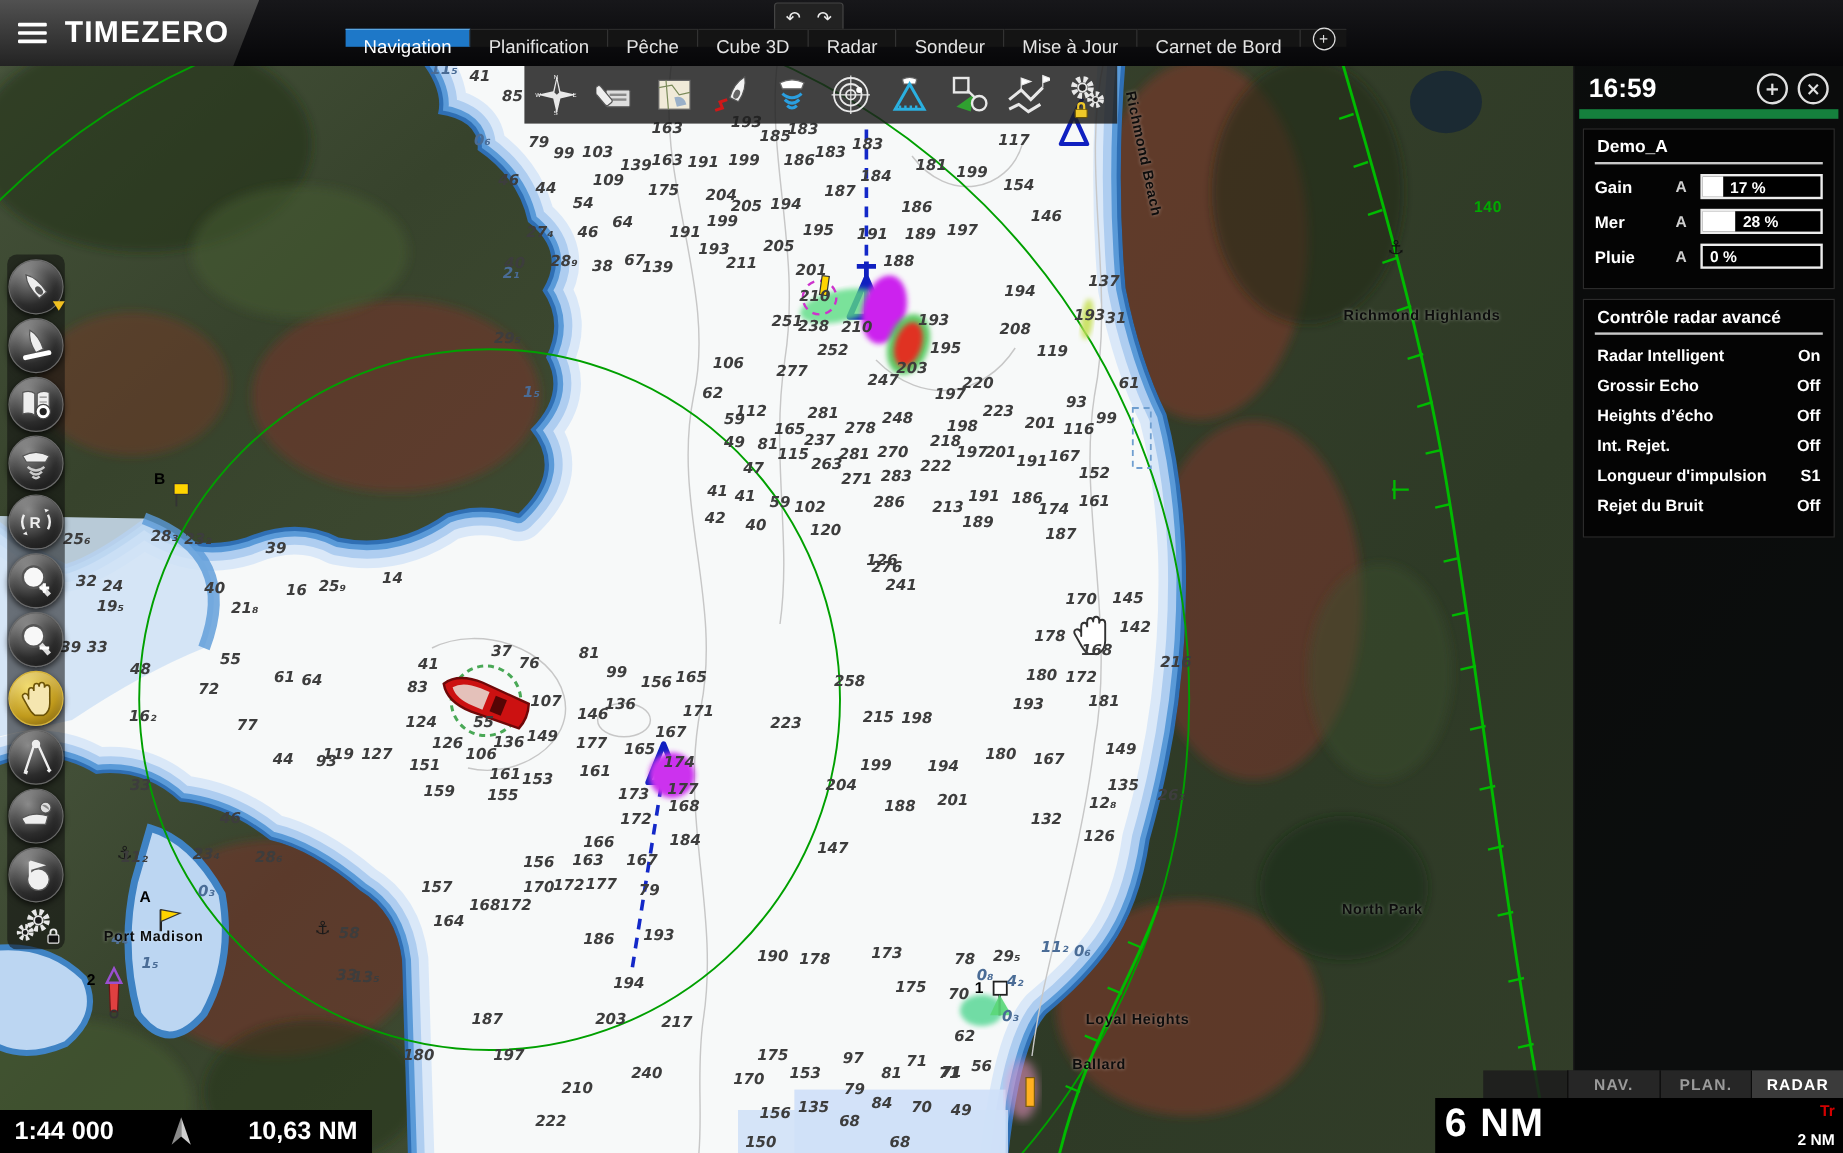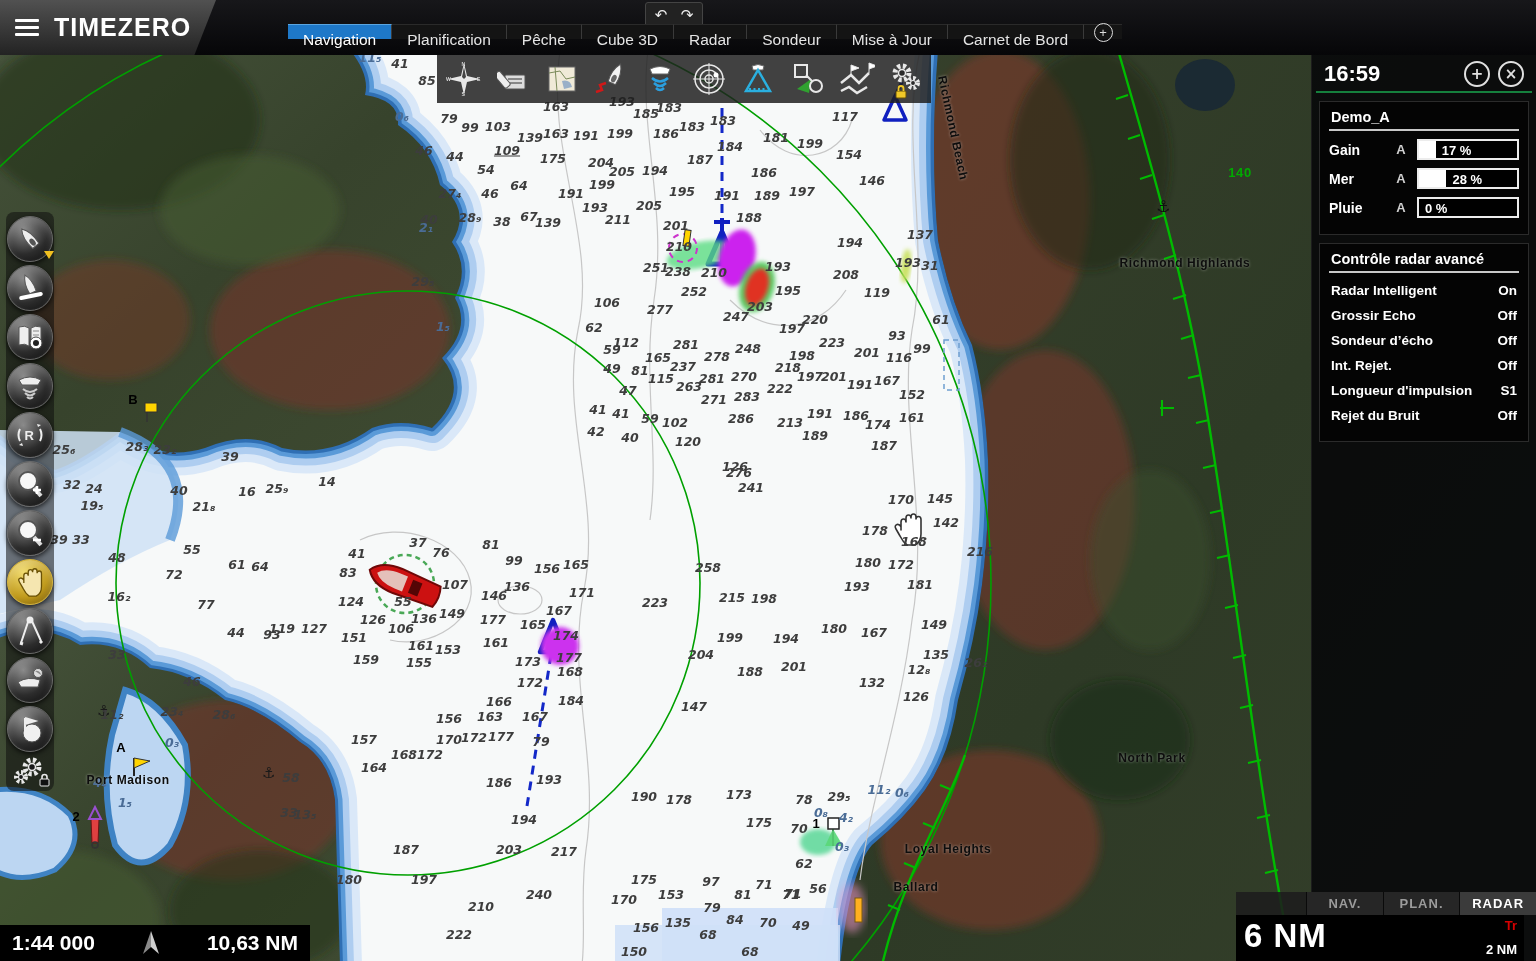--- a/index.html
+++ b/index.html
@@ -56,21 +56,21 @@
           display:flex;align-items:center;justify-content:center;}
   .sb-btn.active{background:radial-gradient(circle at 35% 28%,#f2dc70,#c09a1c 58%,#6b5006);
                  border:1px solid #d8b53a;}
   .sb-badge{position:absolute;right:-2px;bottom:2px;width:0;height:0;
             border-left:5px solid transparent;border-right:5px solid transparent;border-top:8px solid #f0c020;}
   #sb-gears{width:44px;height:34px;display:flex;align-items:center;justify-content:center;position:relative;}
 
   
   #panel{position:absolute;left:1311px;top:55px;width:225px;height:906px;z-index:15;
          background:rgba(8,8,10,.9);color:#fff;box-sizing:border-box;border-left:1px solid #1c1c1c;}
-  #panel-head{display:flex;align-items:center;padding:6px 8px 4px;border-bottom:2px solid #15803d;
+  #panel-head{display:flex;align-items:center;padding:6px 8px 4px;border-bottom:8px solid #15803d;
               margin:0 4px;}
   #panel-time{font-size:22px;font-weight:700;flex:1;}
   .phead-btn{width:22px;height:22px;border:2px solid #e0e0e0;border-radius:50%;margin-left:8px;
              display:flex;align-items:center;justify-content:center;color:#e0e0e0;font-size:15px;
              font-weight:700;line-height:1;font-family:"DejaVu Sans",sans-serif;}
   .psec{margin:8px 7px;background:rgba(3,3,3,.85);border:1px solid #2b2b2b;padding:6px 9px 8px;}
   .psec-title{font-size:14.5px;font-weight:700;border-bottom:2px solid #c8c8c8;padding:1px 2px 4px;
               margin-bottom:6px;}
   .srow{display:flex;align-items:center;margin:8px 0;}
   .srow .lbl{width:56px;font-weight:700;font-size:14px;}
@@ -82,21 +82,21 @@
   .arow{display:flex;justify-content:space-between;font-weight:700;font-size:13.5px;margin:10px 2px;}
   .arow .aval{color:#fff;}
 
   
   #mtabs{position:absolute;right:0;bottom:46px;width:300px;height:23px;z-index:20;display:flex;
          background:rgba(28,28,28,.88);}
   #mtabs .spacer{width:70px;}
   .mtab{flex:1;text-align:center;line-height:23px;font-weight:700;font-size:13px;color:#9b9b9b;
         letter-spacing:1px;background:#262626;border-left:1px solid #0a0a0a;}
   .mtab.active{color:#fff;background:#3b3b3b;}
-  #range{position:absolute;right:12px;bottom:0;width:288px;height:46px;background:#000;z-index:21;color:#fff;}
+  #range{position:absolute;right:0;bottom:0;width:340px;height:46px;background:#000;z-index:21;color:#fff;}
   #range-val{position:absolute;left:8px;top:2px;font-size:33px;font-weight:700;letter-spacing:1px;}
   #range-tr{position:absolute;right:7px;top:3px;color:#d40000;font-weight:700;font-size:13px;}
   #range-sub{position:absolute;right:7px;bottom:4px;font-weight:700;font-size:13px;}
 
   
   #scalebar{position:absolute;left:0;bottom:0;width:310px;height:36px;background:#000;z-index:20;
             display:flex;align-items:center;justify-content:space-between;padding:0 12px;
             box-sizing:border-box;color:#fff;font-weight:700;font-size:21px;}
 </style>
 </head>
@@ -310,21 +310,21 @@
       <span class="snd" style="left: 620px; top: 133px;">199</span>
       <span class="snd" style="left: 666px; top: 133px;">186</span>
       <span class="snd" style="left: 692px; top: 126px;">183</span>
       <span class="snd" style="left: 723px; top: 120px;">183</span>
       <span class="snd" style="left: 730px; top: 146px;">184</span>
       <span class="snd" style="left: 776px; top: 137px;">181</span>
       <span class="snd" style="left: 810px; top: 143px;">199</span>
       <span class="snd" style="left: 845px; top: 116px;">117</span>
       <span class="snd" style="left: 849px; top: 154px;">154</span>
       <span class="snd" style="left: 455px; top: 156px;">44</span>
-      <span class="snd" style="left: 507px; top: 150px; text-decoration: underline;">109</span>
+      <span class="snd" style="left: 507px; top: 150px;">109</span>
       <span class="snd" style="left: 486px; top: 169px;">54</span>
       <span class="snd" style="left: 553px; top: 158px;">175</span>
       <span class="snd" style="left: 601px; top: 162px;">204</span>
       <span class="snd" style="left: 622px; top: 171px;">205</span>
       <span class="snd" style="left: 655px; top: 170px;">194</span>
       <span class="snd" style="left: 700px; top: 159px;">187</span>
       <span class="snd" style="left: 764px; top: 172px;">186</span>
       <span class="snd" style="left: 872px; top: 180px;">146</span>
       <span class="snd" style="left: 450px; top: 193px;">27₄</span>
       <span class="snd" style="left: 490px; top: 193px;">46</span>
@@ -829,21 +829,21 @@
     <div id="advrows">
         <div class="arow">
           <span>Radar Intelligent</span>
           <span class="aval">On</span>
         </div>
         <div class="arow">
           <span>Grossir Echo</span>
           <span class="aval">Off</span>
         </div>
         <div class="arow">
-          <span>Sondeur d’écho</span>
+          <span>Heights d’écho</span>
           <span class="aval">Off</span>
         </div>
         <div class="arow">
           <span>Int. Rejet.</span>
           <span class="aval">Off</span>
         </div>
         <div class="arow">
           <span>Longueur d'impulsion</span>
           <span class="aval">S1</span>
         </div>

